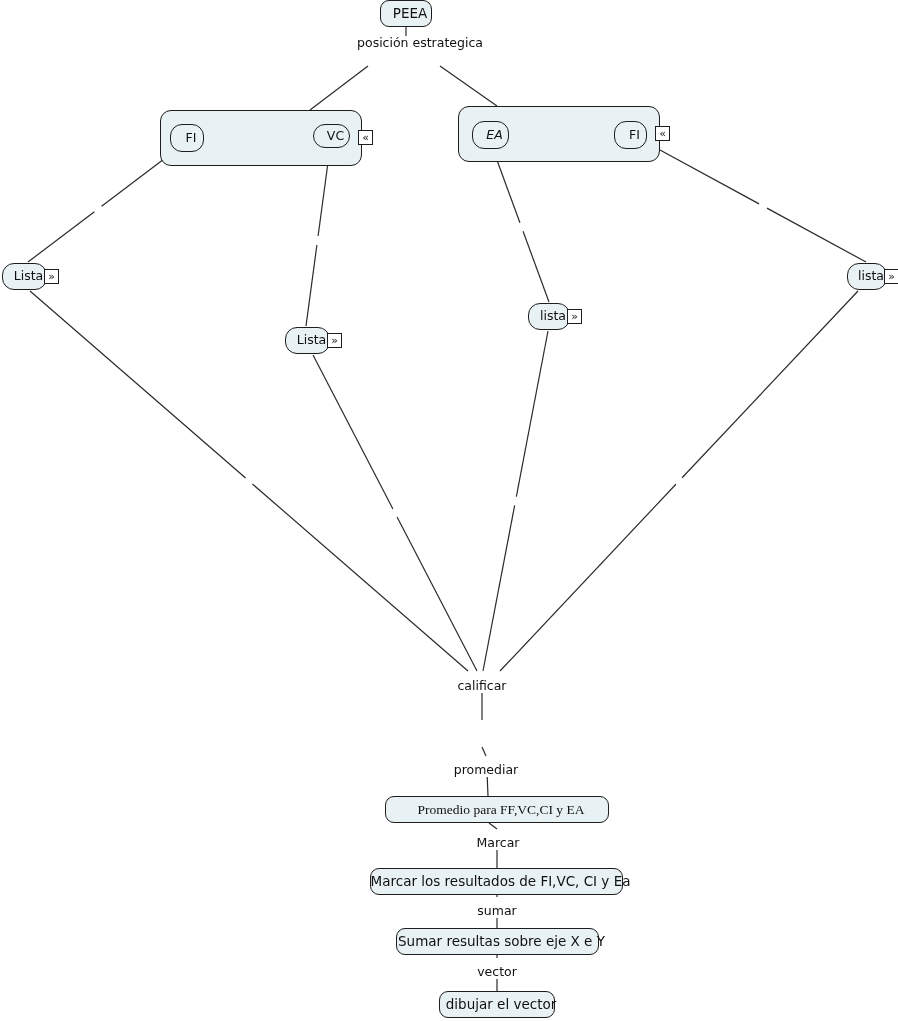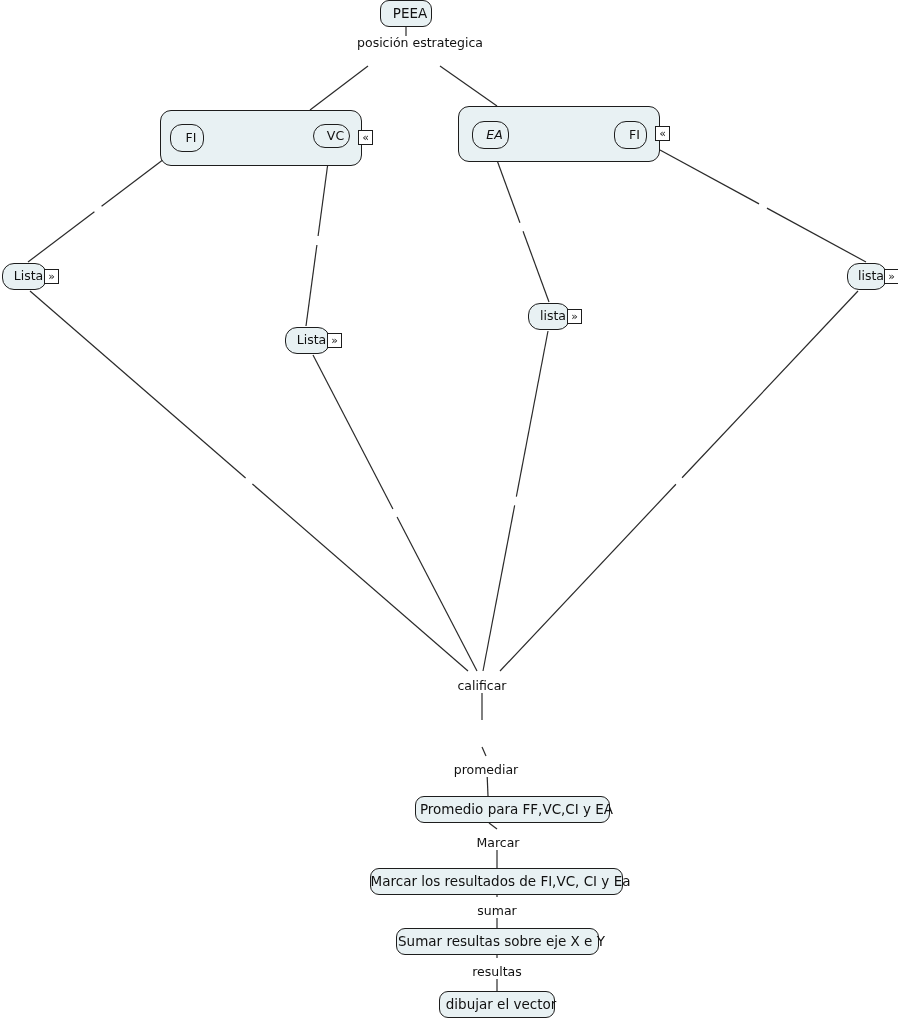--- a/index.html
+++ b/index.html
@@ -166,23 +166,23 @@
     <div class="node small" style="left: 614px; top: 121px; width: 33px; height: 28px;">FI</div>
     <div class="badge" style="left: 655px; top: 126px;">«</div>
     <div class="node small" style="left: 2px; top: 263px; width: 45px; height: 27px;">Lista</div>
     <div class="badge" style="left: 44px; top: 269px;">»</div>
     <div class="node small" style="left: 285px; top: 327px; width: 45px; height: 27px;">Lista</div>
     <div class="badge" style="left: 327px; top: 333px;">»</div>
     <div class="node small" style="left: 528px; top: 303px; width: 42px; height: 27px;">lista</div>
     <div class="badge" style="left: 567px; top: 309px;">»</div>
     <div class="node small" style="left: 847px; top: 263px; width: 40px; height: 27px;">lista</div>
     <div class="badge" style="left: 884px; top: 269px;">»</div>
-    <div class="node" style="left: 415px; top: 796px; width: 195px; height: 27px;">Promedio para FF,VC,CI y EA</div>
+    <div class="node" style="left: 385px; top: 796px; width: 224px; height: 27px; font-family: Liberation Serif, serif;">Promedio para FF,VC,CI y EA</div>
     <div class="node" style="left: 370px; top: 868px; width: 253px; height: 27px;">Marcar los resultados de FI,VC, CI y Ea</div>
     <div class="node" style="left: 396px; top: 928px; width: 203px; height: 27px;">Sumar resultas sobre eje X e Y</div>
     <div class="node" style="left: 439px; top: 991px; width: 116px; height: 27px;">dibujar el vector</div>
     <div class="edge-label" style="left: 400px; top: 36px; margin-left: 20px;">posición estrategica</div>
     <div class="edge-label" style="left: 482px; top: 679px;">calificar</div>
     <div class="edge-label" style="left: 486px; top: 763px;">promediar</div>
     <div class="edge-label" style="left: 498px; top: 836px;">Marcar</div>
     <div class="edge-label" style="left: 497px; top: 904px;">sumar</div>
-    <div class="edge-label" style="left: 497px; top: 965px;">resultas</div>
+    <div class="edge-label" style="left: 497px; top: 965px;">vector</div>
   </div>
 
 </body></html>

